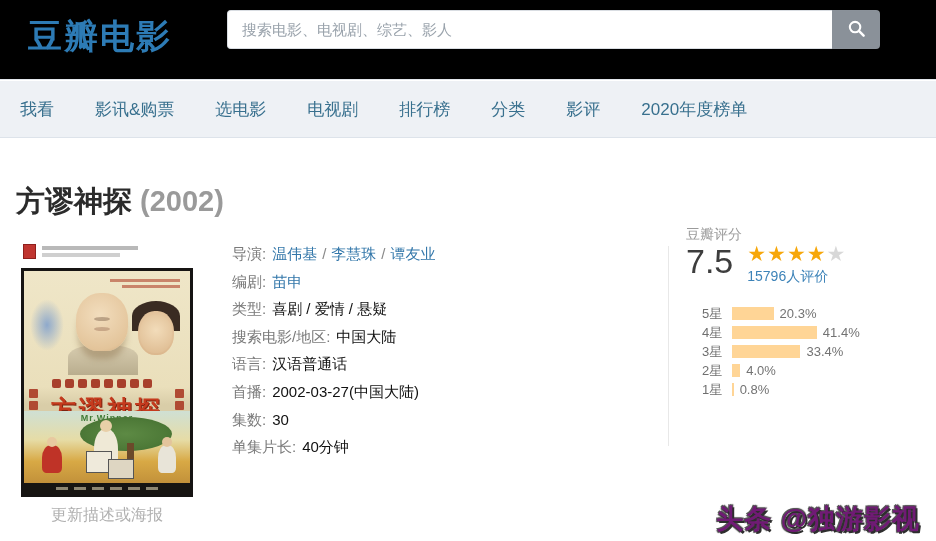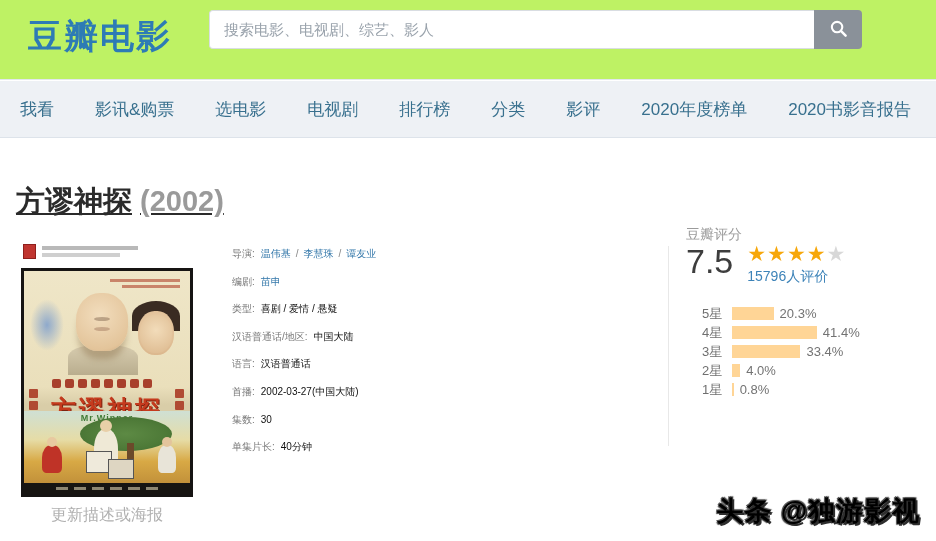--- a/index.html
+++ b/index.html
@@ -4,29 +4,29 @@
 <style>
   * { margin:0; padding:0; box-sizing:border-box; }
   html,body { width:936px; height:541px; }
   body {
     font-family:"Liberation Sans","DejaVu Sans",sans-serif;
     background:#fff; position:relative; overflow:hidden;
   }
   
   .header {
     position:absolute; left:0; top:0; width:936px; height:80px;
-    background:#bef264; border-bottom:1px solid #e2e7ec;
+    background:#000000; border-bottom:1px solid #e2e7ec;
   }
   .logo {
     position:absolute; left:28px; top:14px;
     font-size:34px; font-weight:bold; color:#2d7bb5; letter-spacing:2px;
     cursor:pointer;
   }
   .searchbox {
-    position:absolute; left:209px; top:10px; width:653px; height:39px; display:flex;
+    position:absolute; left:227px; top:10px; width:653px; height:39px; display:flex;
   }
   .search-input {
     flex:1; height:39px; border:1px solid #d9dde2; border-right:none;
     border-radius:4px 0 0 4px; background:#fff; outline:none;
     font-size:15px; color:#333; padding:0 14px;
     font-family:"Liberation Sans","DejaVu Sans",sans-serif;
   }
   .search-input::placeholder { color:#9aa3ac; }
   .search-btn {
     width:48px; height:39px; border:none; background:#8a9199;
@@ -39,21 +39,21 @@
     background:#eef1f5; border-bottom:1px solid #dde3ea;
     display:flex; align-items:center; padding-left:20px;
   }
   .nav a {
     font-size:17px; color:#38708e; text-decoration:none; margin-right:41px;
     white-space:nowrap; cursor:pointer;
   }
   
   .movie-title {
     position:absolute; left:16px; top:182px;
-    font-size:29px; font-weight:bold; color:#2b2b2b;text-decoration:underline;
+    font-size:29px; font-weight:bold; color:#2b2b2b;
   }
   .movie-title .year { color:#9a9a9a; margin-left:8px; }
   
   .poster {
     position:absolute; left:15px; top:240px; width:184px; height:257px;
     cursor:pointer; background:#fff;
   }
   .poster-top { position:relative; width:100%; height:26px; background:#fff; }
   .studio-logo {
     position:absolute; left:8px; top:4px; width:13px; height:15px;
@@ -137,43 +137,43 @@
     position:absolute; left:0; bottom:0; width:100%; height:11px; background:#171512;
     display:flex; align-items:center; justify-content:center; gap:6px;
   }
   .credits-strip i { width:12px; height:3px; background:#8d8672; }
   .update-link {
     position:absolute; left:15px; top:505px; width:184px; text-align:center;
     font-size:16px; color:#b0b0b0; cursor:pointer;
   }
   
   .info { position:absolute; left:232px; top:240px; width:420px; }
-  .info-line { font-size:10px; line-height:27.6px; color:#111; white-space:nowrap; }
+  .info-line { font-size:15px; line-height:27.6px; color:#111; white-space:nowrap; }
   .info-line .lbl { color:#7a7a7a; margin-right:6px; }
   .info-line a { color:#3377aa; text-decoration:none; cursor:pointer; }
   .info-line .sep { color:#888; margin:0 5px; }
   
   .rating-divider { position:absolute; left:668px; top:246px; width:1px; height:200px; background:#e8e8e8; }
   .rating { position:absolute; left:686px; top:226px; width:240px; }
   .rating-label { font-size:14px; color:#9b9b9b; }
   .rating-main { display:flex; margin-top:0; }
   .rating-score { font-size:34px; color:#3d3d3d; line-height:34px; }
   .rating-right { margin-left:14px; }
   .stars { font-size:21px; letter-spacing:1px; line-height:20px; color:#d8d8d8; }
   .stars .star.on { color:#f7a70a; }
   .rating-votes { font-size:14px; color:#3d83b8; margin-top:4px; cursor:pointer; }
   .dist { margin-top:18px;margin-left:16px; }
   .dist-row { display:flex; align-items:center; height:19px; font-size:13px; }
   .dist-row .dl { color:#6f6f6f; width:30px; }
   .dist-row .bar { height:13px; background:#ffd596; margin-right:6px; }
   .dist-row .pct { color:#737373; }
   
   .watermark {
-    position:absolute; right:16px; bottom:12px;
-    font-size:27px; font-weight:bold; color:#000000; letter-spacing:1px;
+    position:absolute; right:16px; bottom:4px;
+    font-size:27px; font-weight:bold; color:#701a75; letter-spacing:1px;
     text-shadow:2px 2px 0 #2e2e2e,-1px -1px 0 #565656,1px -1px 1px #444,-1px 1px 1px #444;
   }
 </style>
 </head>
 <body>
 
 <div class="header">
   <div class="logo">豆瓣电影</div>
   <div class="searchbox">
     <input class="search-input" type="text" placeholder="搜索电影、电视剧、综艺、影人" style="">
@@ -190,21 +190,20 @@
 
 <div class="nav">
   <a>我看</a>
   <a>影讯&amp;购票</a>
   <a>选电影</a>
   <a>电视剧</a>
   <a>排行榜</a>
   <a>分类</a>
   <a>影评</a>
   <a>2020年度榜单</a>
-  <a>2020书影音报告</a>
 </div>
 
 <h1 class="movie-title"><span>方谬神探</span><span class="year">(2002)</span></h1>
 
 <div class="poster">
   <div class="poster-top">
     <div class="studio-logo"></div>
     <div class="studio-line l1"></div>
     <div class="studio-line l2"></div>
   </div>
@@ -266,21 +265,21 @@
   <div class="info-line">
     <span class="lbl">导演:</span><a>温伟基</a><span class="sep">/</span><a>李慧珠</a><span class="sep">/</span><a>谭友业</a>
   </div>
   <div class="info-line">
     <span class="lbl">编剧:</span><a>苗申</a>
   </div>
   <div class="info-line">
     <span class="lbl">类型:</span><span>喜剧 / 爱情 / 悬疑</span>
   </div>
   <div class="info-line">
-    <span class="lbl">汉语普通话/地区:</span><span>中国大陆</span>
+    <span class="lbl">搜索电影/地区:</span><span>中国大陆</span>
   </div>
   <div class="info-line">
     <span class="lbl">语言:</span><span>汉语普通话</span>
   </div>
   <div class="info-line">
     <span class="lbl">首播:</span><span>2002-03-27(中国大陆)</span>
   </div>
   <div class="info-line">
     <span class="lbl">集数:</span><span>30</span>
   </div>

